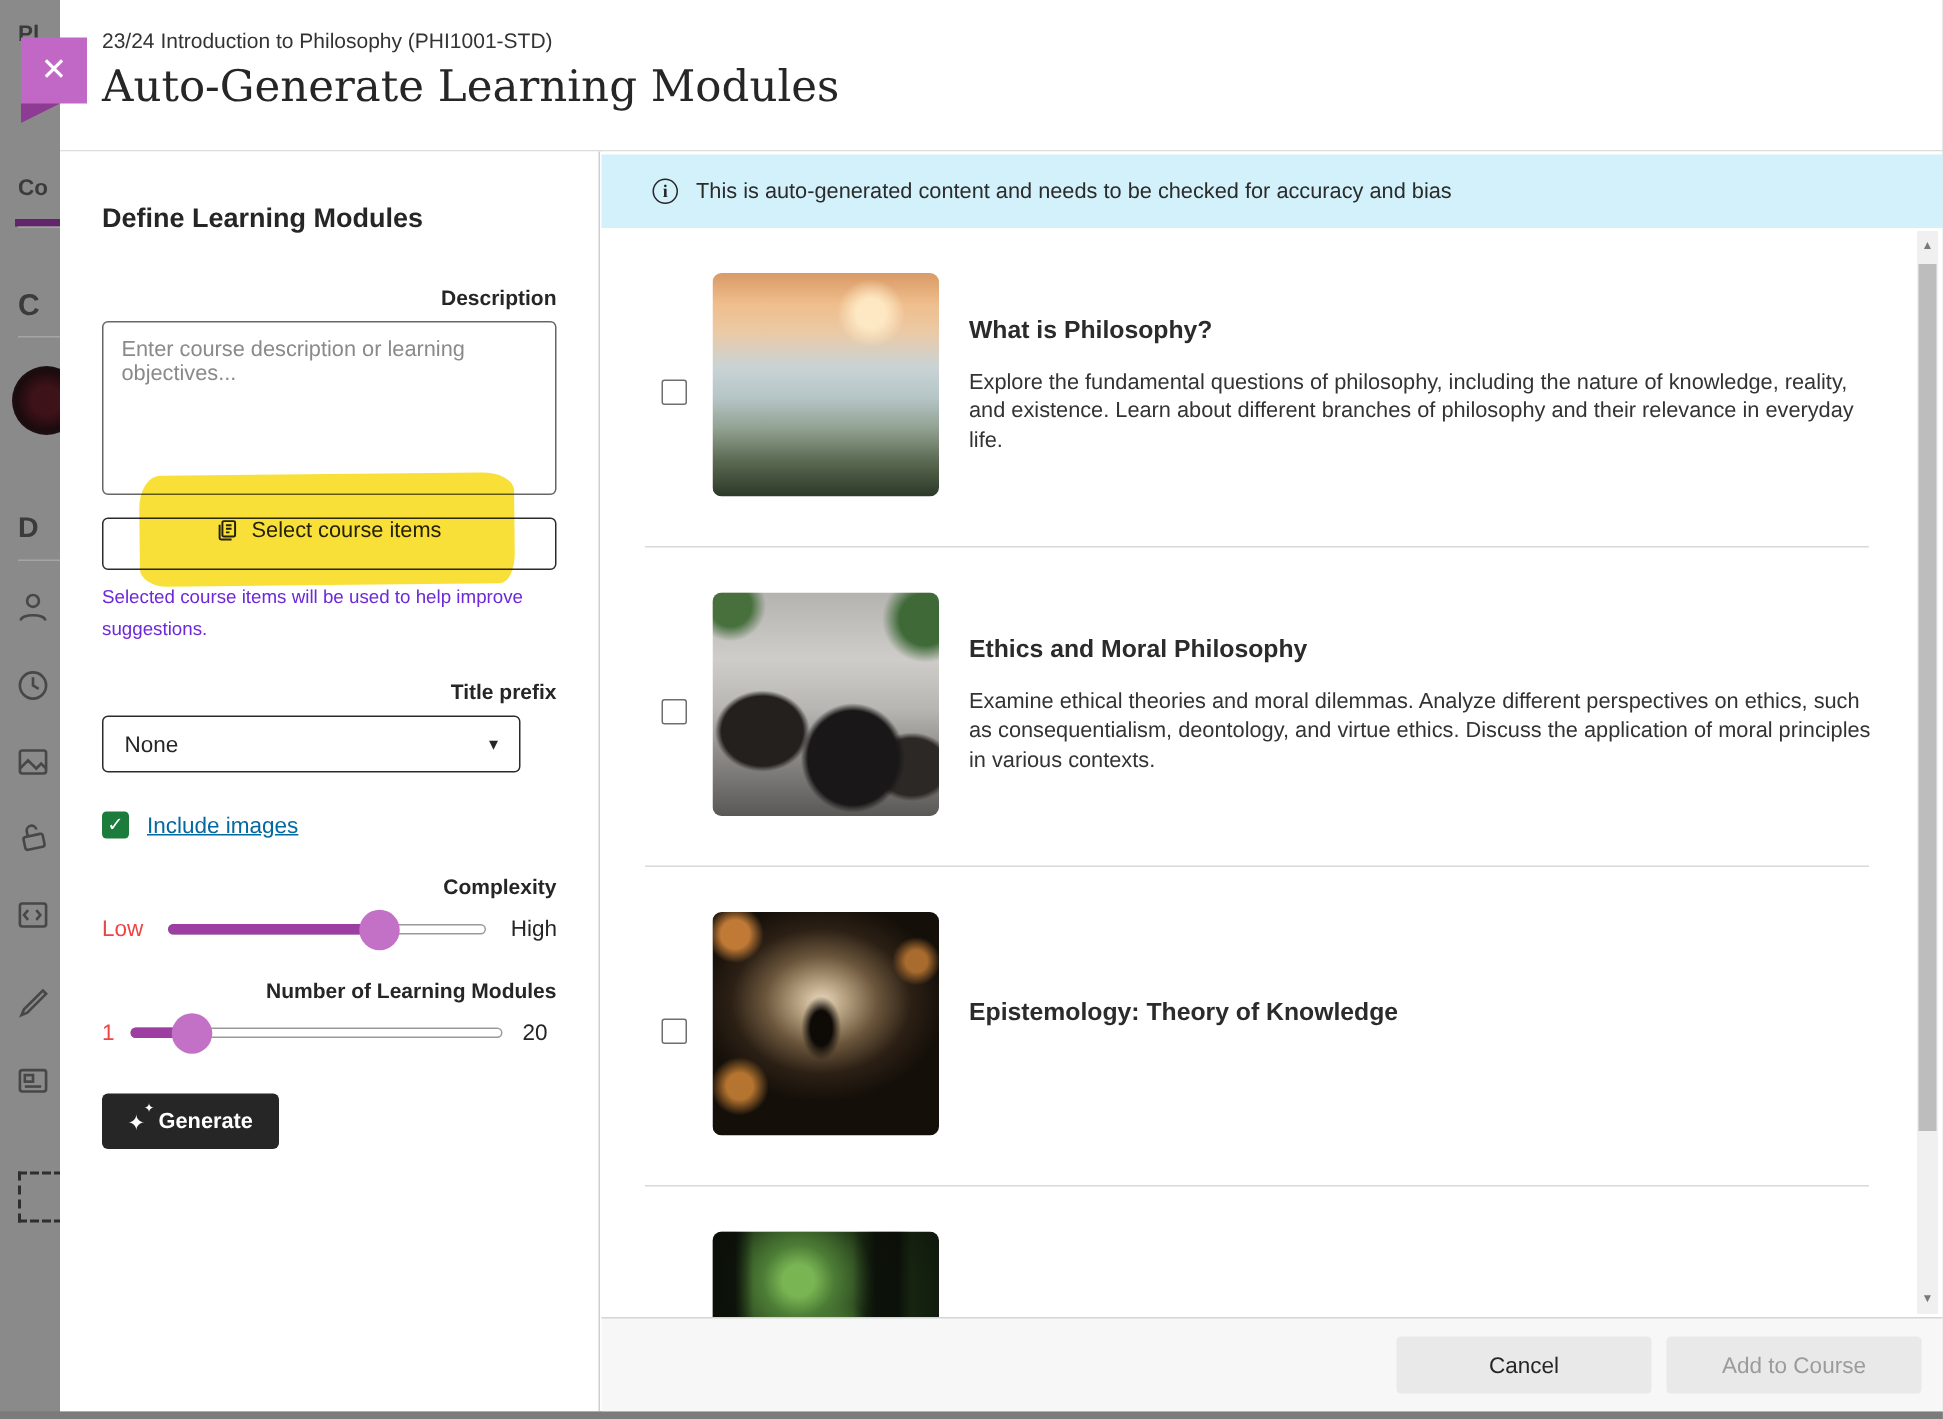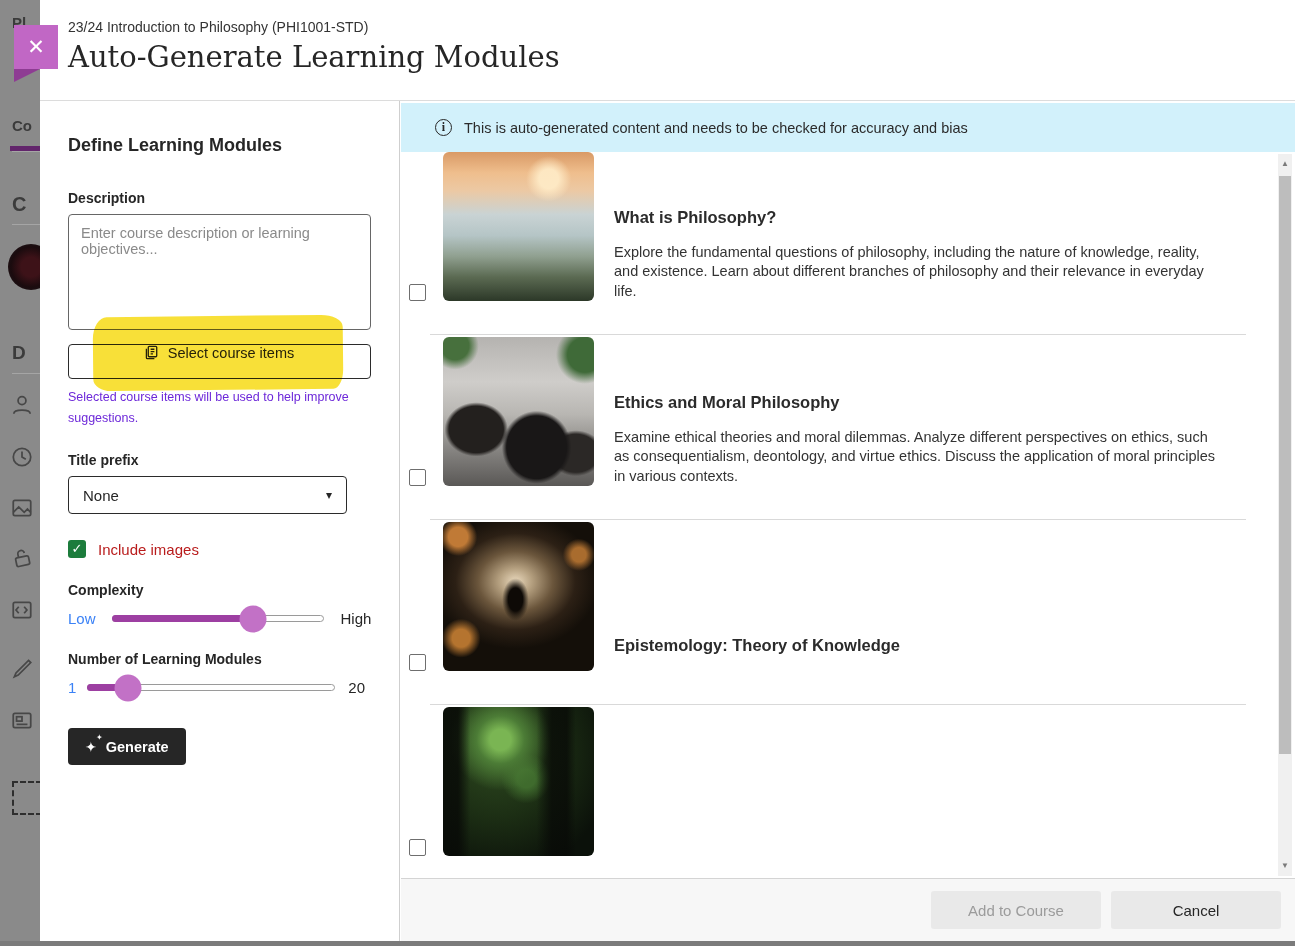--- a/index.html
+++ b/index.html
@@ -29,46 +29,46 @@
 
   .close-btn { position:absolute; left:14px; top:25px; width:44px; height:44px; background:#c167c5;
     border:none; color:#fff; font-size:21px; line-height:44px; text-align:center; cursor:pointer; z-index:6; }
   .close-fold { position:absolute; left:14px; top:69px; width:0; height:0; z-index:6;
     border-top:13px solid #8e3c93; border-right:26px solid transparent; }
 
   
   .left-panel { position:absolute; left:0; top:101px; width:360px; bottom:0; background:#fff;
     border-right:1px solid #cfcfcf; padding:34px 28px 0 28px; }
   .panel-heading { font-size:18px; font-weight:600; color:#262626; margin-bottom:34px; }
-  .field-label { font-size:14px; font-weight:700; color:#262626; margin-bottom:8px; }
+  .field-label { font-size:14px; font-weight:700; color:#262626; margin-bottom:8px;text-align:right; }
   .desc-textarea { width:303px; height:116px; border:1px solid #666; border-radius:4px;
     padding:10px 12px; font-family:"Liberation Sans",sans-serif; font-size:14.5px; color:#262626; resize:none; }
   .desc-textarea::placeholder { color:#8a8a8a; }
 
   .select-items-btn { margin-top:10px; width:303px; height:35px; background:#fff;
     border:1px solid #2b2b2b; border-radius:4px; display:flex; align-items:flex-start; justify-content:center;
     gap:8px; font-size:14.5px; color:#262626; cursor:pointer; font-family:"Liberation Sans",sans-serif; }
   .highlight-blob { position:absolute; left:53px; top:215px; width:250px; height:74px;
     background:#f6d800; opacity:.78; mix-blend-mode:multiply; transform:rotate(-.6deg); pointer-events:none;
     border-radius:14px 22px 10px 18px / 22px 12px 20px 12px; z-index:3; }
   .helper-text { margin-top:8px; width:292px; font-size:12.5px; color:#6d28d9; line-height:1.65; }
 
   .prefix-block { margin-top:24px; }
   .select-box { width:279px; height:38px; border:1px solid #2b2b2b; border-radius:4px;
     display:flex; align-items:center; padding:0 14px; font-size:15px; color:#262626; cursor:pointer; }
   .select-box .caret { margin-left:auto; font-size:12px; color:#262626; }
 
   .checkbox-row { margin-top:26px; display:flex; align-items:center; gap:12px; }
   .checkbox-green { width:18px; height:18px; background:#1c7c3c; border-radius:3px; color:#fff;
     font-size:13px; line-height:18px; text-align:center; cursor:pointer; }
-  .checkbox-label { font-size:15px; color:#b91c1c; }
+  .checkbox-label { font-size:15px; color:#0369a1;text-decoration:underline; }
 
   .slider-block { margin-top:24px; }
   .slider-row { display:flex; align-items:center; margin-top:12px; }
-  .slider-minlabel { font-size:15px; color:#3b82f6; }
+  .slider-minlabel { font-size:15px; color:#ef4444; }
   .slider-maxlabel { font-size:15px; color:#262626; }
   .slider-track { position:relative; height:7px; background:#fff; border:1px solid #9a9a9a;
     border-radius:4px; flex:none; }
   .slider-fill { position:absolute; left:-1px; top:-1px; height:7px; background:#9d3fa2; border-radius:4px; }
   .slider-thumb { position:absolute; top:50%; width:27px; height:27px; border-radius:50%;
     background:#c271c6; transform:translate(-50%,-50%); cursor:pointer; }
   .track-complexity { width:212px; margin:0 17px 0 16px; }
   .track-complexity .slider-fill { width:67%; } .track-complexity .slider-thumb { left:67%; }
   .track-modules { width:248px; margin:0 13px 0 11px; }
   .track-modules .slider-fill { width:16%; } .track-modules .slider-thumb { left:16%; }
@@ -82,21 +82,21 @@
   
   .right-side { position:absolute; left:361px; top:101px; right:0; bottom:0; background:#fff; }
   .banner { position:absolute; top:2px; left:0; right:0; height:49px; background:#d2f1fb;
     display:flex; align-items:center; padding-left:34px; gap:12px; }
   .info-icon { width:17px; height:17px; border:1.6px solid #262626; border-radius:50%;
     font-family:"Liberation Serif",serif; font-size:12px; font-weight:700; line-height:14px;
     text-align:center; color:#262626; flex:none; }
   .banner-text { font-size:14.5px; color:#2b2b2b; }
 
   .module-list { position:absolute; top:51px; left:0; right:0; bottom:63px; overflow:hidden; background:#fff; }
-  .module-row { display:flex; align-items:flex-end; padding-left:8px; }
+  .module-row { display:flex; align-items:center; padding-left:40px; margin-top:30px; }
   .row-checkbox { width:17px; height:17px; border:1.5px solid #6e6e6e; border-radius:2px;
     background:#fff; margin-top:9px; flex:none; cursor:pointer; }
   .module-thumb { width:151px; height:149px; border-radius:6px; margin-left:17px; flex:none; }
   .module-text { margin-left:20px; padding-top:2px; }
   .module-title { font-size:16.5px; font-weight:600; color:#2b2b2b; margin-bottom:16px; }
   .module-desc { font-size:14.5px; color:#333; line-height:1.33; max-width:607px; }
   .module-divider { border:none; border-top:1px solid #d9d9d9; margin:33px 49px 2px 29px; }
 
   
   .img-lake { background:
@@ -307,20 +307,20 @@
 
     </div>
 
     <div class="scrollbar">
       <div class="sb-arrow sb-up">▲</div>
       <div class="sb-thumb"></div>
       <div class="sb-arrow sb-down">▼</div>
     </div>
 
     <div class="modal-footer">
+      <button class="footer-btn cancel-btn">Cancel</button>
       <button class="footer-btn add-btn">Add to Course</button>
-      <button class="footer-btn cancel-btn">Cancel</button>
     </div>
 
   </div>
 </div>
 
 <div class="bottom-strip"></div>
 
 </body></html>

